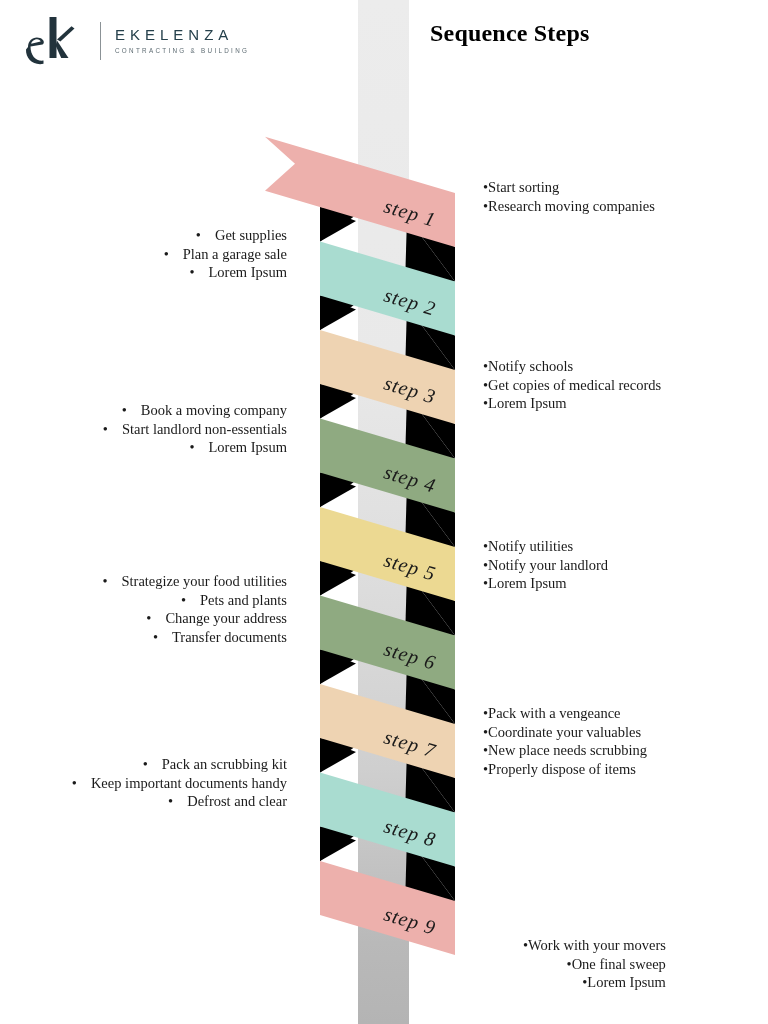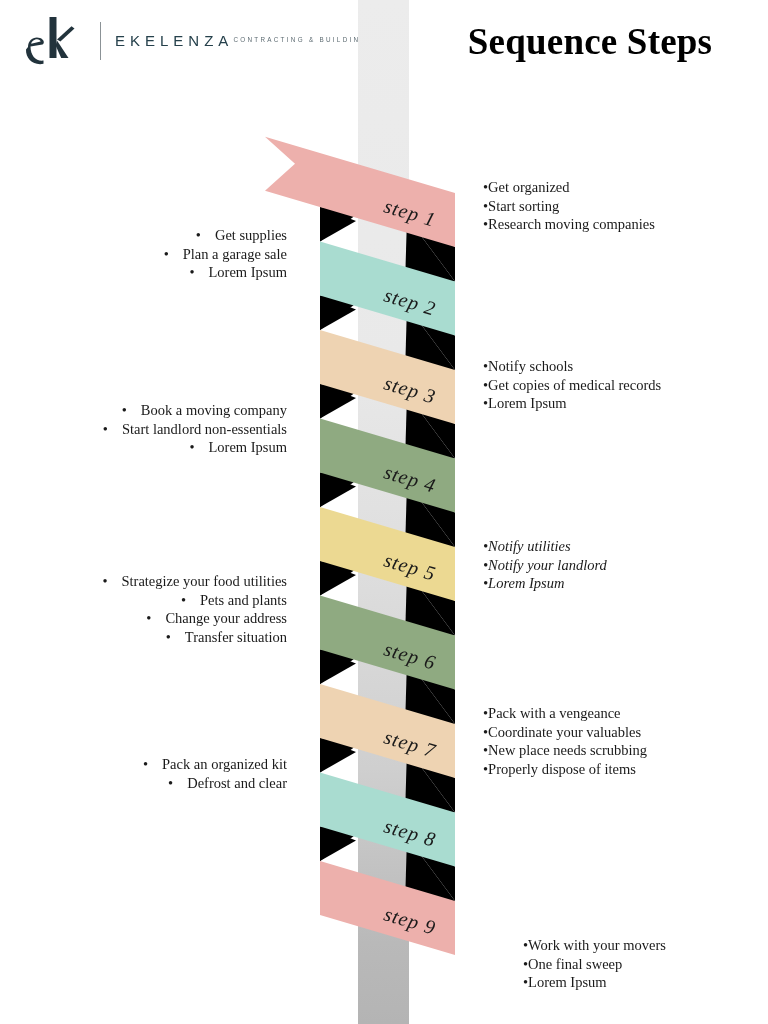--- a/index.html
+++ b/index.html
@@ -37,21 +37,21 @@
     flex: 0 0 auto;
   }
   #logo-divider {
     width: 1px;
     height: 38px;
     background: #8b9296;
     margin: 0 14px 0 16px;
   }
   #logo-words {
     display: flex;
-    flex-direction: row;
+    flex-direction: column;
     justify-content: space-between;
   }
   #logo-name {
     font-family: "Liberation Sans", "DejaVu Sans", sans-serif;
     font-size: 15px;
     letter-spacing: 5.0px;
     color: #25404b;
     line-height: 1.1;
   }
   #logo-tag {
@@ -60,22 +60,21 @@
     letter-spacing: 2.3px;
     color: #5d6b72;
     margin-top: 4px;
     line-height: 1.1;
   }
   #page-title {
     position: absolute;
     left: 430px;
     top: 20px;
     width: 320px;
-    text-align: center;
-    font-size: 37px;
+    font-size: 24px;
     font-weight: bold;
     font-family: "Liberation Serif", "DejaVu Serif", serif;
     color: #000000;
     letter-spacing: 0.2px;
   }
 
   
   #center-column {
     position: absolute;
     left: 358px;
@@ -224,58 +223,58 @@
       <div class="step-label" style="left: 409.5px; top: 567px; transform: translate(-50%, -50%) rotate(16.5deg);">step 5</div>
       <div class="step-label" style="left: 409.5px; top: 655.5px; transform: translate(-50%, -50%) rotate(16.5deg);">step 6</div>
       <div class="step-label" style="left: 409.5px; top: 744px; transform: translate(-50%, -50%) rotate(16.5deg);">step 7</div>
       <div class="step-label" style="left: 409.5px; top: 832.5px; transform: translate(-50%, -50%) rotate(16.5deg);">step 8</div>
       <div class="step-label" style="left: 409.5px; top: 921px; transform: translate(-50%, -50%) rotate(16.5deg);">step 9</div>
     </div>
 </div>
 
 <div id="side-texts">
     <div class="side-text right" style="top: 178px; left: 483px;">
-      <div class="li"><span class="bullet">•</span><span>Get organized</span></div>
       <div class="li"><span class="bullet">•</span><span>Start sorting</span></div>
       <div class="li"><span class="bullet">•</span><span>Research moving companies</span></div>
     </div>
     <div class="side-text left" style="top: 226px; left: 0px; width: 287px;">
       <div class="li"><span class="bullet">•</span><span>Get supplies</span></div>
       <div class="li"><span class="bullet">•</span><span>Plan a garage sale</span></div>
       <div class="li"><span class="bullet">•</span><span>Lorem Ipsum</span></div>
     </div>
     <div class="side-text right" style="top: 357px; left: 483px;">
       <div class="li"><span class="bullet">•</span><span>Notify schools</span></div>
       <div class="li"><span class="bullet">•</span><span>Get copies of medical records</span></div>
       <div class="li"><span class="bullet">•</span><span>Lorem Ipsum</span></div>
     </div>
     <div class="side-text left" style="top: 401px; left: 0px; width: 287px;">
       <div class="li"><span class="bullet">•</span><span>Book a moving company</span></div>
       <div class="li"><span class="bullet">•</span><span>Start landlord non-essentials</span></div>
       <div class="li"><span class="bullet">•</span><span>Lorem Ipsum</span></div>
     </div>
-    <div class="side-text right" style="top: 537px; left: 483px; font-style: italic;">
+    <div class="side-text right" style="top: 537px; left: 483px;">
       <div class="li"><span class="bullet">•</span><span>Notify utilities</span></div>
       <div class="li"><span class="bullet">•</span><span>Notify your landlord</span></div>
       <div class="li"><span class="bullet">•</span><span>Lorem Ipsum</span></div>
     </div>
     <div class="side-text left" style="top: 572px; left: 0px; width: 287px;">
       <div class="li"><span class="bullet">•</span><span>Strategize your food utilities</span></div>
       <div class="li"><span class="bullet">•</span><span>Pets and plants</span></div>
       <div class="li"><span class="bullet">•</span><span>Change your address</span></div>
-      <div class="li"><span class="bullet">•</span><span>Transfer situation</span></div>
+      <div class="li"><span class="bullet">•</span><span>Transfer documents</span></div>
     </div>
     <div class="side-text right" style="top: 704px; left: 483px;">
       <div class="li"><span class="bullet">•</span><span>Pack with a vengeance</span></div>
       <div class="li"><span class="bullet">•</span><span>Coordinate your valuables</span></div>
       <div class="li"><span class="bullet">•</span><span>New place needs scrubbing</span></div>
       <div class="li"><span class="bullet">•</span><span>Properly dispose of items</span></div>
     </div>
     <div class="side-text left" style="top: 755px; left: 0px; width: 287px;">
-      <div class="li"><span class="bullet">•</span><span>Pack an organized kit</span></div>
+      <div class="li"><span class="bullet">•</span><span>Pack an scrubbing kit</span></div>
+      <div class="li"><span class="bullet">•</span><span>Keep important documents handy</span></div>
       <div class="li"><span class="bullet">•</span><span>Defrost and clear</span></div>
     </div>
-    <div class="side-text right" style="top: 936px; left: 523px;">
+    <div class="side-text right" style="top: 936px; left: 523px; text-align: right;">
       <div class="li"><span class="bullet">•</span><span>Work with your movers</span></div>
       <div class="li"><span class="bullet">•</span><span>One final sweep</span></div>
       <div class="li"><span class="bullet">•</span><span>Lorem Ipsum</span></div>
     </div>
   </div>
 
 </body></html>

